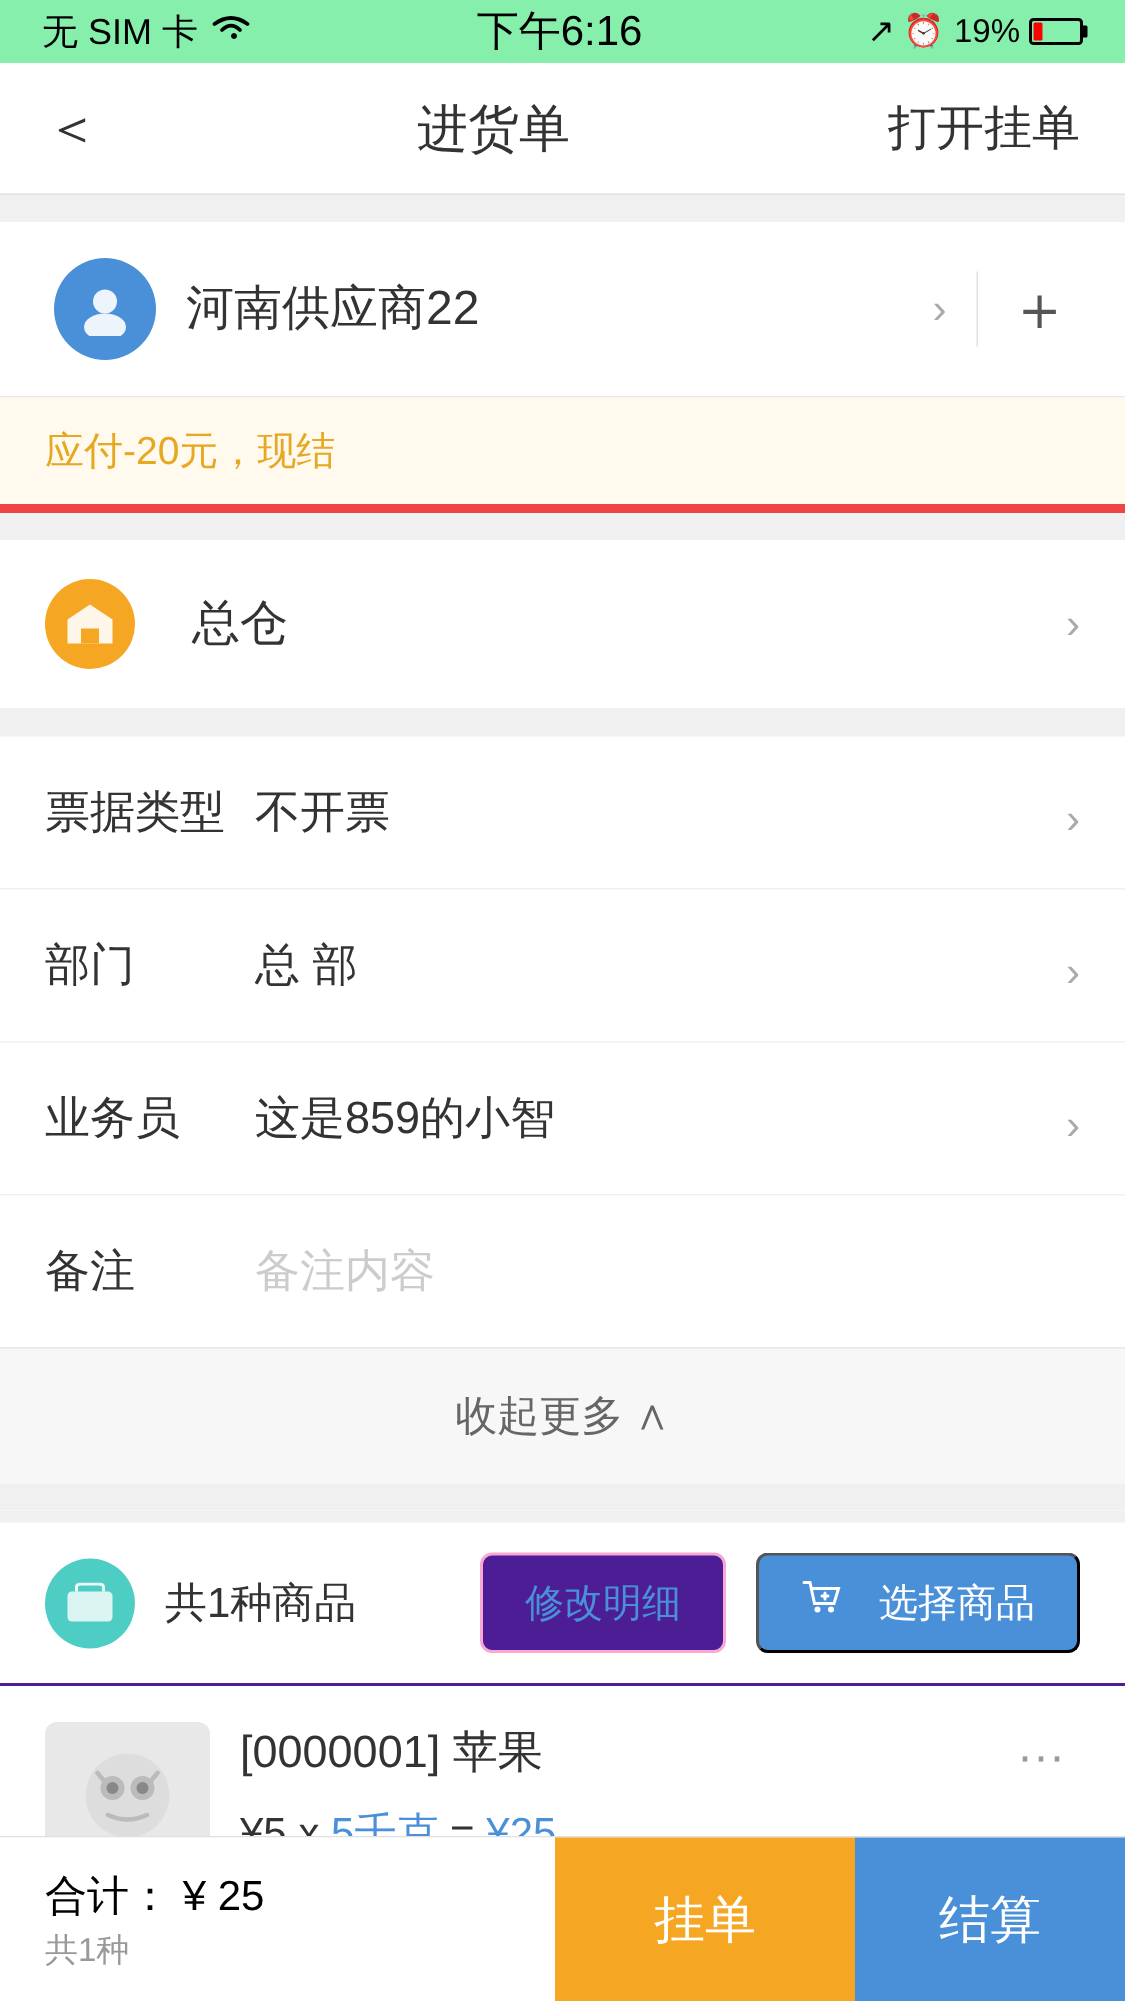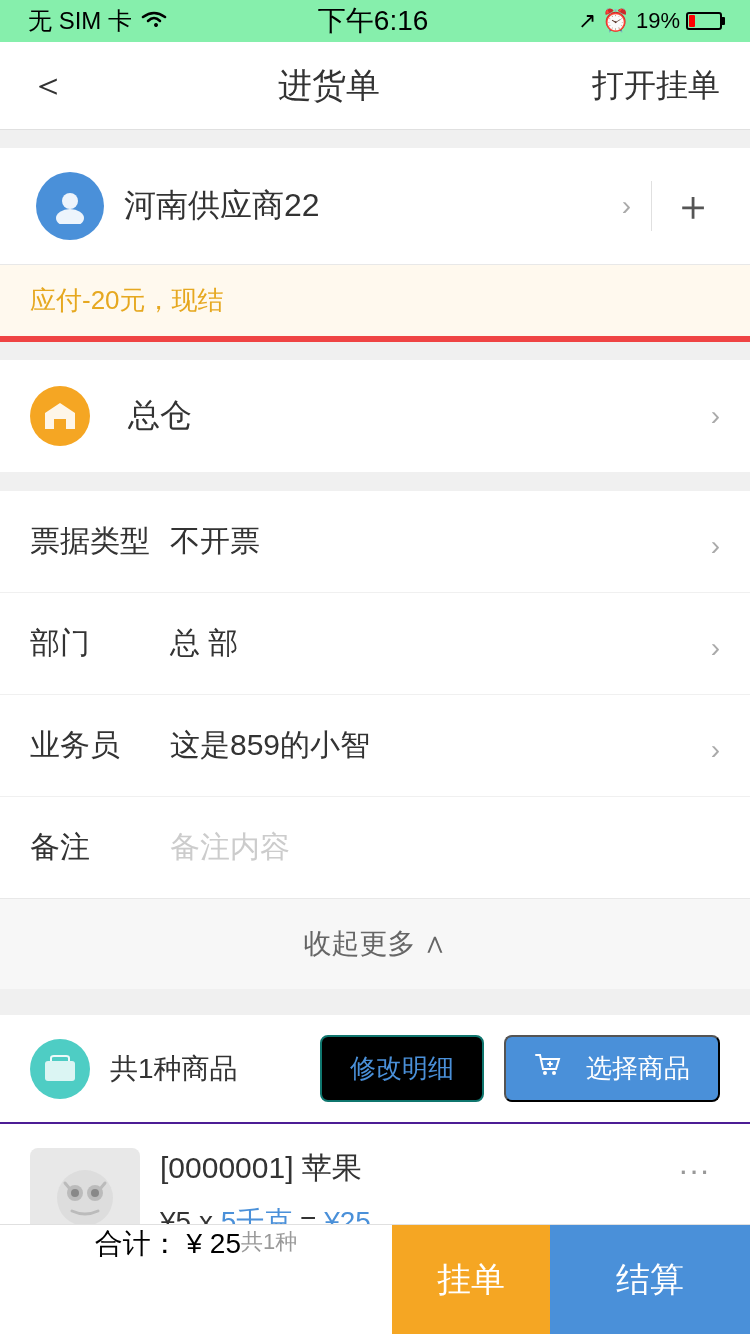--- a/index.html
+++ b/index.html
@@ -223,23 +223,23 @@
       font-size: 26px;
       color: #fff;
       flex-shrink: 0;
     }
     .product-count {
       flex: 1;
       font-size: 28px;
       color: #333;
     }
     .btn-outline {
-      border: 2px solid #0f766e;
+      border: 2px solid #f9a8d4;
       color: #4a90d9;
-      background: #000000;
+      background: #4c1d95;
       font-size: 26px;
       padding: 14px 28px;
       border-radius: 8px;
       cursor: pointer;
       white-space: nowrap;
     }
     .btn-blue {
       background: #4a90d9;
       color: #fff;
       font-size: 26px;
@@ -306,43 +306,43 @@
       width: 750px;
       height: 110px;
       display: flex;
       align-items: stretch;
       background: #fff;
       border-top: 1px solid #e0e0e0;
     }
     .total-section {
       flex: 1;
       display: flex;
-      flex-direction: row;
+      flex-direction: column;
       justify-content: center;
       padding: 0 30px;
       background: #fff;
     }
     .total-count {
       font-size: 22px;
       color: #999;
       margin-top: 2px;
     }
     .btn-hang {
-      width: 158px;
+      width: 200px;
       background: #f5a623;
       color: #fff;
       font-size: 34px;
       font-weight: 500;
       display: flex;
       align-items: center;
       justify-content: center;
       cursor: pointer;
     }
     .btn-settle {
-      width: 200px;
+      width: 180px;
       background: #4a90d9;
       color: #fff;
       font-size: 34px;
       font-weight: 500;
       display: flex;
       align-items: center;
       justify-content: center;
       cursor: pointer;
     }
 

